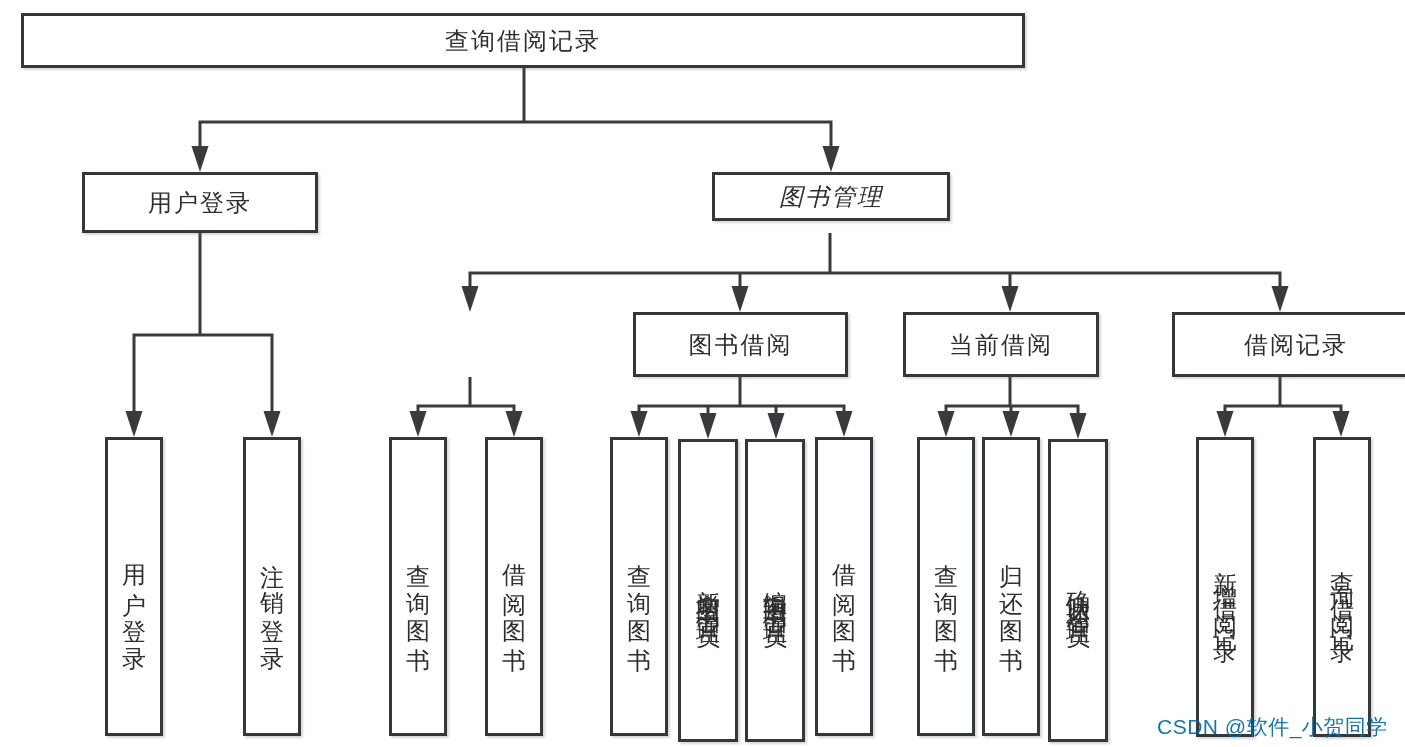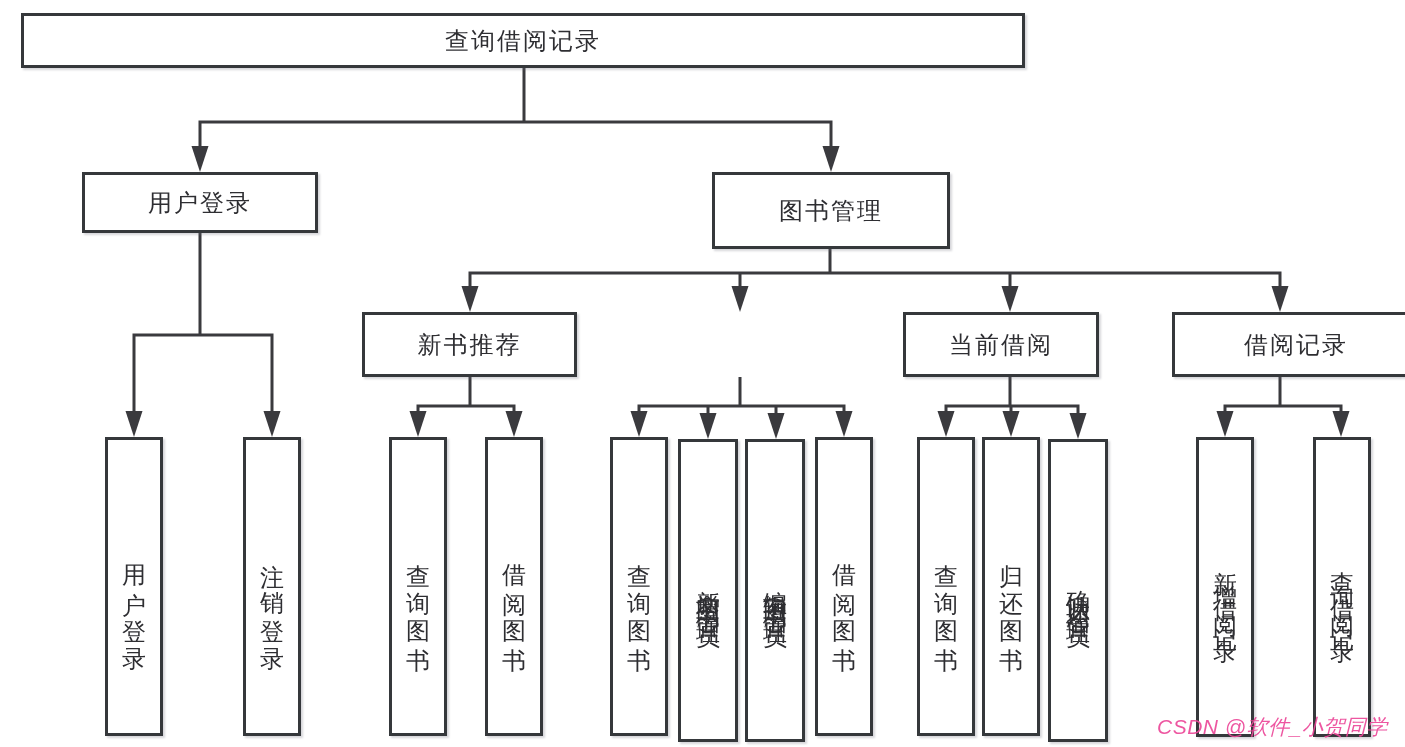--- a/index.html
+++ b/index.html
@@ -40,25 +40,24 @@
     font-size: 24px;
     line-height: 1;
     white-space: nowrap;
   }
   .watermark {
     position: absolute;
     left: 1157px;
     top: 713px;
     z-index: 6;
     font-size: 21px;
-    color: #ec4899;
+    color: #0369a1;
     opacity: 0.92;
     white-space: nowrap;
     letter-spacing: 0.5px;
-    font-style: italic;
   }
 </style>
 </head>
 <body>
 
 <div class="canvas">
 
   <svg class="connector-layer" viewBox="0 0 1405 747" xmlns="http://www.w3.org/2000/svg">
 
     <g stroke="#3a3a3e" stroke-width="3" fill="#3a3a3e">
@@ -109,26 +108,26 @@
     </g>
   </svg>
 
   <div class="node" style="left:21px; top:13px; width:1004px; height:55px;">
     <span class="hlabel">查询借阅记录</span>
   </div>
 
   <div class="node" style="left:82px; top:172px; width:236px; height:61px;">
     <span class="hlabel">用户登录</span>
   </div>
-  <div class="node" style="left:712px; top:172px; width:238px; height:77px;">
+  <div class="node" style="left:712px; top:172px; width:238px; height:49px;font-style:italic;">
     <span class="hlabel">图书管理</span>
   </div>
 
-  <div class="node" style="left:362px; top:312px; width:215px; height:65px;">
-    <span class="hlabel">新书推荐</span>
+  <div class="node" style="left:633px; top:312px; width:215px; height:65px;">
+    <span class="hlabel">图书借阅</span>
   </div>
   <div class="node" style="left:903px; top:312px; width:196px; height:65px;">
     <span class="hlabel">当前借阅</span>
   </div>
   <div class="node" style="left:1172px; top:312px; width:248px; height:65px;">
     <span class="hlabel">借阅记录</span>
   </div>
 
   <div class="node" style="left:105px; top:437px; width:58px; height:299px;">
     <span class="vtext" style="letter-spacing: 28px; margin-bottom: -28px;">用户登录</span>

